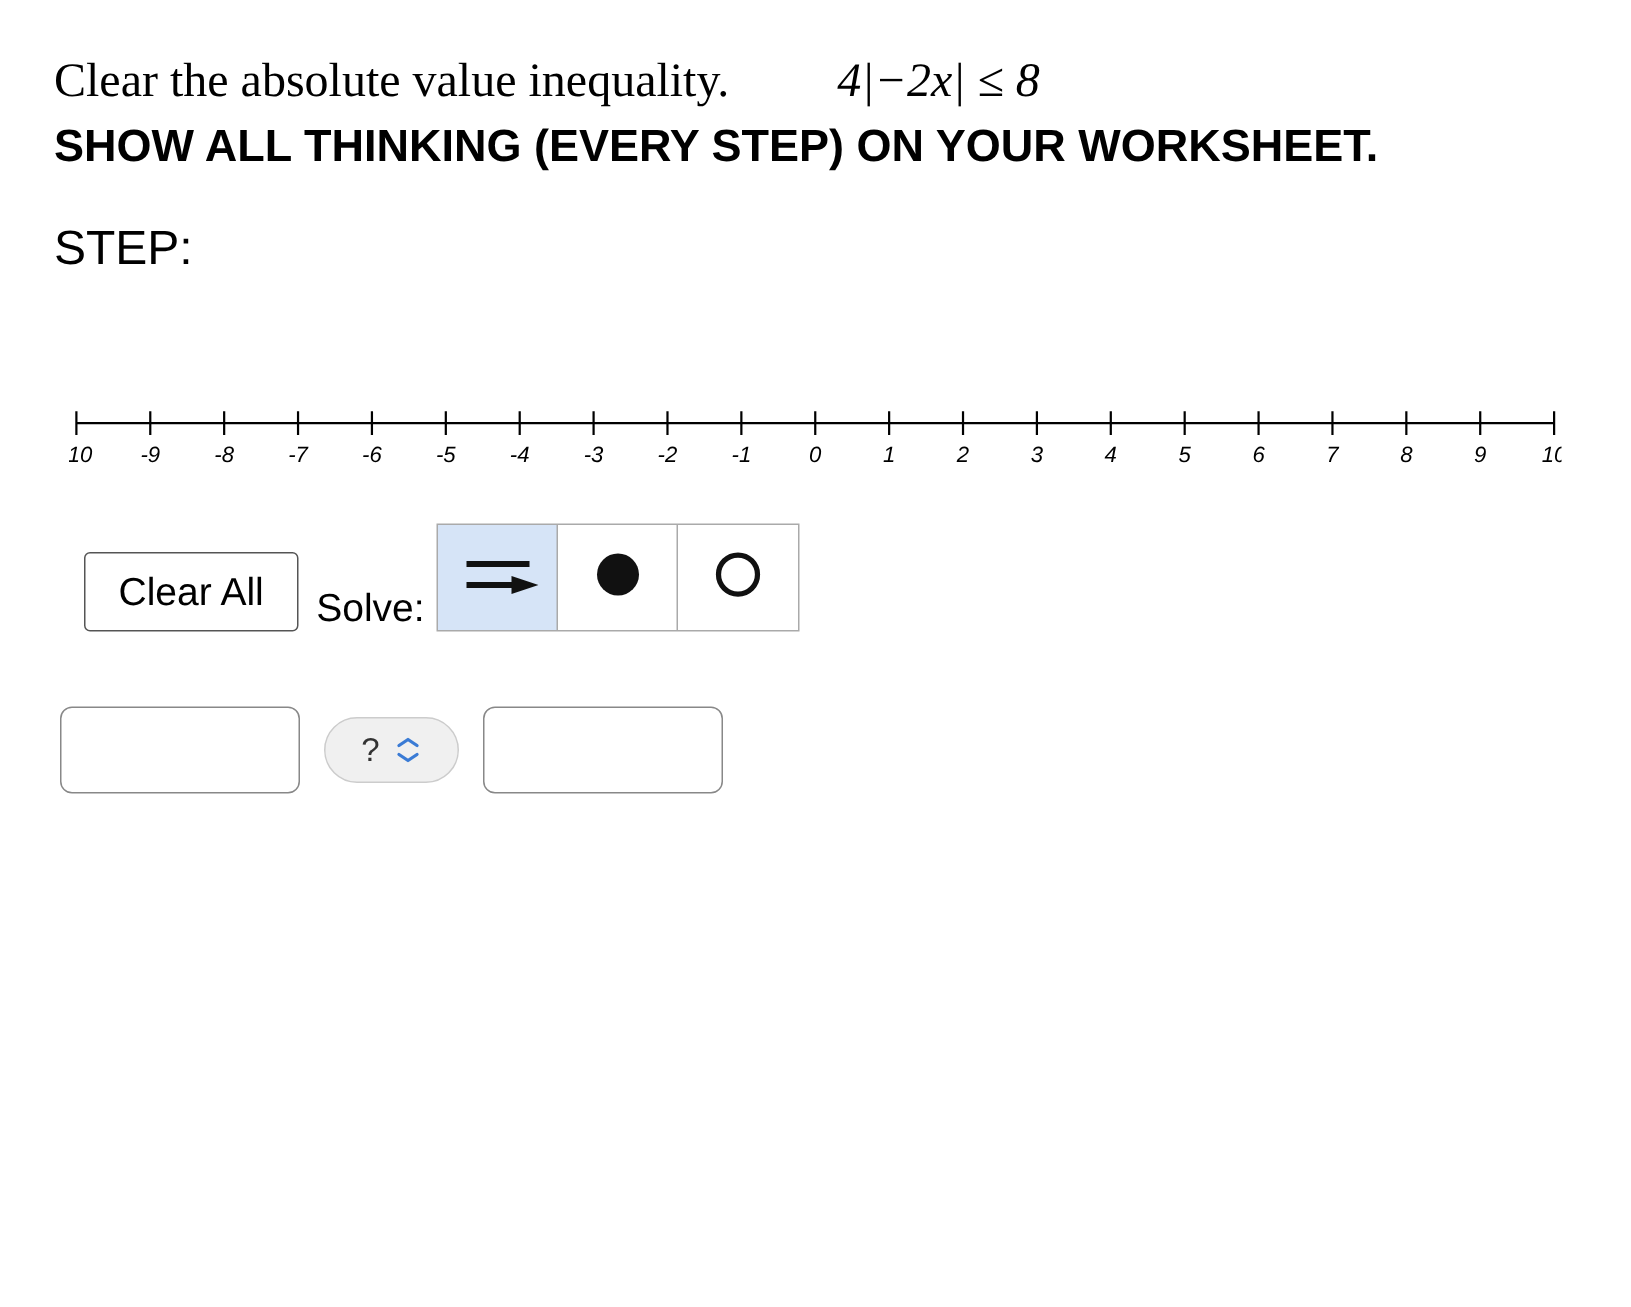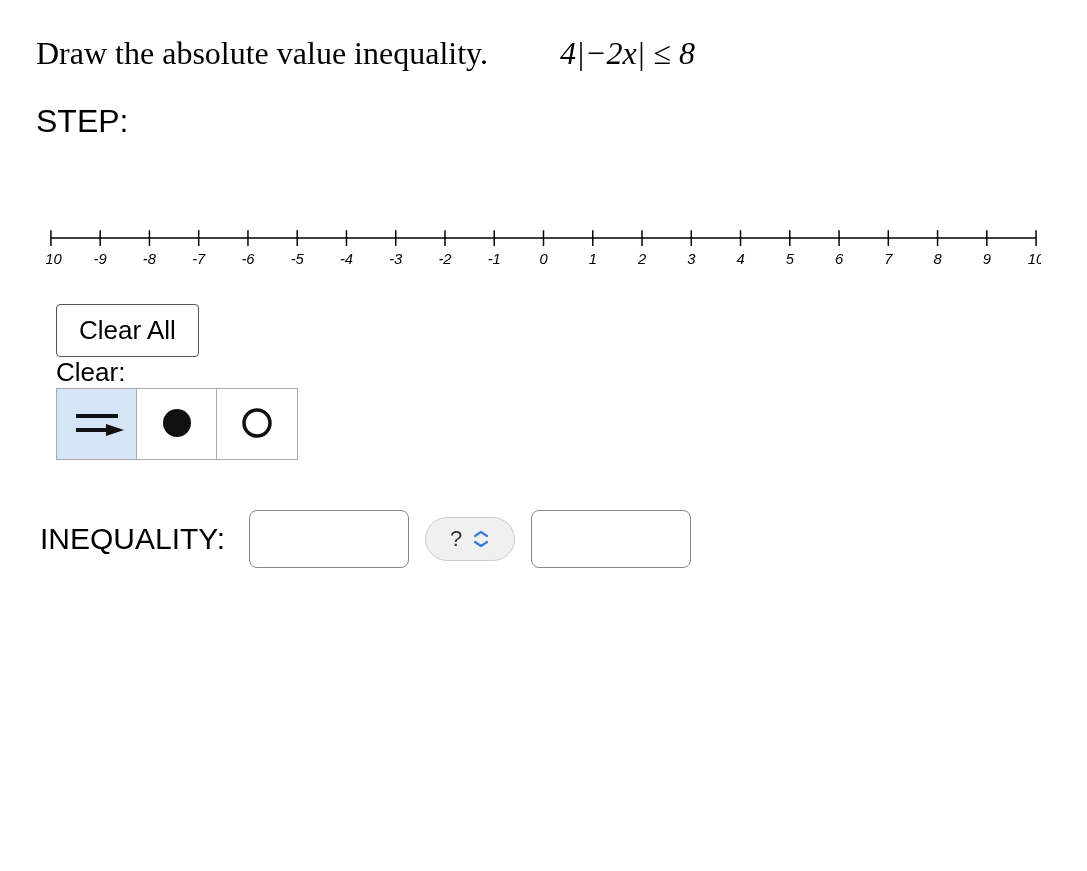--- a/index.html
+++ b/index.html
@@ -34,25 +34,24 @@
 
     .number-line-container {
       position: relative;
       width: 100%;
       margin-bottom: 32px;
       padding: 0 10px;
     }
 
     .controls-row {
       display: flex;
-      align-items: flex-start;
+      align-items: flex-end;
       gap: 0;
       margin-top: 16px;
       margin-left: 20px;
-      flex-direction: column;
     }
 
     .clear-all-btn {
       border: 1.5px solid #555;
       background: #fff;
       font-family: Arial, sans-serif;
       font-size: 26px;
       padding: 10px 22px;
       cursor: pointer;
       border-radius: 4px;
@@ -145,26 +144,27 @@
       display: flex;
       flex-direction: column;
       line-height: 0.9;
     }
 
   </style>
 </head>
 <body>
 
 <div class="problem-text">
-  <span>Draw the absolute value inequality.</span>
+  <span>Clear the absolute value inequality.</span>
   &nbsp;&nbsp;
   <span style="font-style:italic;margin-left:40px;">
     4|−2<i>x</i>| ≤ 8
   </span>
   <br>
+  <span class="bold-line">SHOW ALL THINKING (EVERY STEP) ON YOUR WORKSHEET.</span>
 </div>
 
 <div class="graph-label">STEP:</div>
 
 <div class="number-line-container">
   <svg viewBox="0 0 1010 48" xmlns="http://www.w3.org/2000/svg" style="width:100%;height:48px;">
 
     <line x1="5" y1="18" x2="1005" y2="18" stroke="#000" stroke-width="1.5"></line>
 
     <line x1="5" y1="10" x2="5" y2="26" stroke="#000" stroke-width="1.5"></line>
@@ -209,21 +209,21 @@
     <text x="855" y="44" text-anchor="middle" font-family="Arial" font-size="15" font-style="italic">7</text>
     <text x="905" y="44" text-anchor="middle" font-family="Arial" font-size="15" font-style="italic">8</text>
     <text x="955" y="44" text-anchor="middle" font-family="Arial" font-size="15" font-style="italic">9</text>
     <text x="1005" y="44" text-anchor="middle" font-family="Arial" font-size="15" font-style="italic">10</text>
   </svg>
 </div>
 
 <div class="controls-row">
   <button class="clear-all-btn">Clear All</button>
 
-  <span class="draw-label">Clear:</span>
+  <span class="draw-label">Solve:</span>
 
   <div class="draw-tools">
 
     <button class="draw-tool-btn active" title="Arrow line tool">
       <span>
         <svg width="54" height="42" viewBox="0 0 54 42">
 
           <line x1="6" y1="14" x2="48" y2="14" stroke="#111" stroke-width="4"></line>
 
           <line x1="6" y1="28" x2="38" y2="28" stroke="#111" stroke-width="4"></line>
@@ -244,21 +244,20 @@
       <span>
         <svg width="36" height="36" viewBox="0 0 36 36">
           <circle cx="18" cy="18" r="13" fill="none" stroke="#111" stroke-width="3.5"></circle>
         </svg>
       </span>
     </button>
   </div>
 </div>
 
 <div class="inequality-row">
-  <span class="inequality-label">INEQUALITY:</span>
 
   <input class="inequality-input" type="text" value="" style="">
 
   <button class="inequality-operator">
     <span class="q-mark">?</span>
     <span class="chevron">
       <svg width="18" height="18" viewBox="0 0 18 18" fill="none">
         <polyline points="3,6 9,2 15,6" stroke="#3a7bd5" stroke-width="2.2" fill="none" stroke-linecap="round" stroke-linejoin="round"></polyline>
         <polyline points="3,12 9,16 15,12" stroke="#3a7bd5" stroke-width="2.2" fill="none" stroke-linecap="round" stroke-linejoin="round"></polyline>
       </svg>

